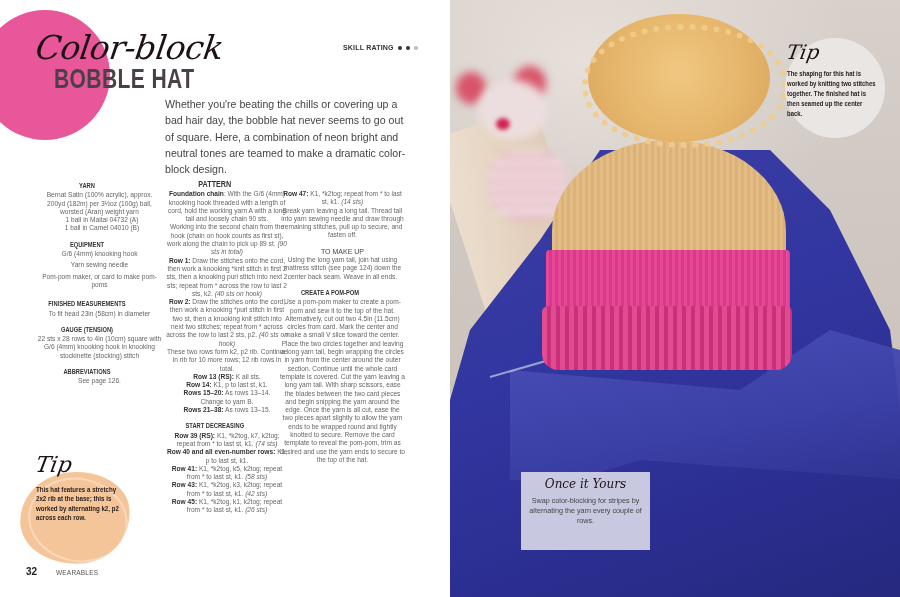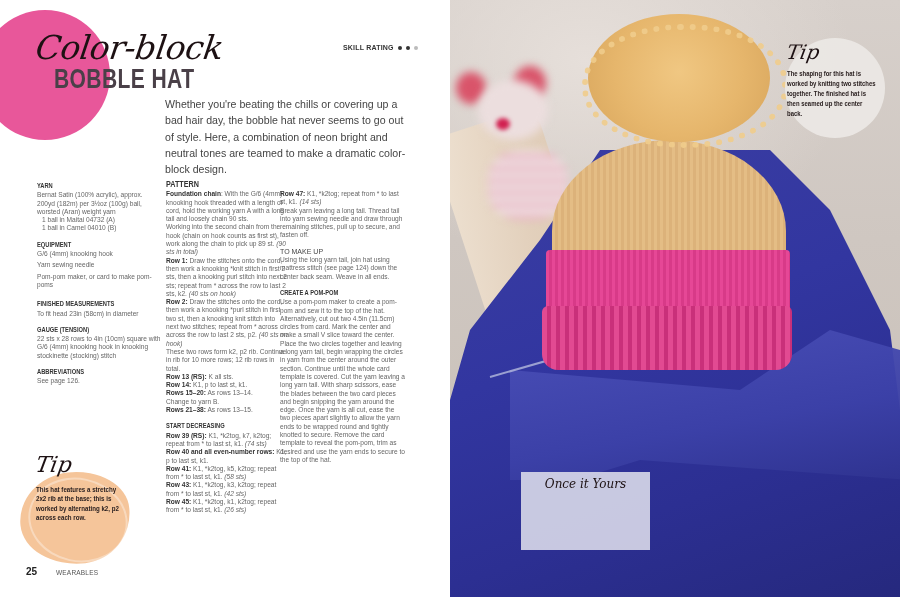--- a/index.html
+++ b/index.html
@@ -4,21 +4,21 @@
 <style>
   html, body { margin:0; padding:0; }
   body { width:900px; height:597px; position:relative; overflow:hidden; background:#ffffff; font-family:"Liberation Sans", sans-serif; color:#555; }
   .page-left { position:absolute; left:0; top:0; width:450px; height:597px; background:#fff; overflow:hidden; }
   .pink-circle { position:absolute; left:-20px; top:10px; width:130px; height:130px; border-radius:50%; background:#e8579a; }
   .title-script { position:absolute; left:36px; top:28px; font-family:"DejaVu Serif", serif; font-style:italic; font-size:33px; color:#1d1113; letter-spacing:-0.5px; transform:skewX(-8deg); }
   .title-main { position:absolute; left:54px; top:64px; font-family:"Liberation Sans", sans-serif; font-weight:bold; font-size:27px; color:#4a4048; transform:scaleX(0.78); transform-origin:left top; letter-spacing:0.5px; }
   .skill { position:absolute; left:343px; top:44px; font-size:7px; font-weight:bold; color:#333; letter-spacing:0.2px; }
   .skill .dot { display:inline-block; width:4px; height:4px; border-radius:50%; margin-left:2px; vertical-align:middle; }
   .intro { position:absolute; left:165px; top:96px; width:245px; font-size:10.6px; line-height:16.3px; color:#444; }
-  .col { position:absolute; font-size:6.6px; line-height:8.3px; color:#666; }
+  .col { position:absolute; font-size:6.6px; line-height:8.3px; color:#666;text-align:center; }
   .col1 { left:37px; top:182px; width:125px; }
   .col2 { left:166px; top:180px; width:122px; }
   .col3 { left:280px; top:190px; width:125px; }
   .h { font-family:"Liberation Sans", sans-serif; font-weight:bold; font-size:7.2px; color:#333; transform:scaleX(0.8); transform-origin:left; white-space:nowrap; margin-bottom:1px; }
   .h.big { font-size:9px; margin-bottom:2px; }
   .para { margin:0 0 3px 0; }
   .gap { height:8px; }
   .b { font-weight:bold; color:#333; }
   .i { font-style:italic; }
   .indent { padding-left:5px; }
@@ -63,21 +63,21 @@
   <div class="title-script">Color-block</div>
   <div class="title-main">BOBBLE HAT</div>
 
   <div class="skill">
     <span>SKILL RATING</span>
     <span class="dot" style="background:#333"></span>
     <span class="dot" style="background:#333"></span>
     <span class="dot" style="background:#bbb"></span>
   </div>
 
-  <div class="intro">Whether you're beating the chills or covering up a bad hair day, the bobble hat never seems to go out of style. Here, a combination of neon bright and neutral tones are teamed to make a dramatic color-block design.</div>
+  <div class="intro">Whether you're beating the chills or covering up a bad hair day, the bobble hat never seems to go out of square. Here, a combination of neon bright and neutral tones are teamed to make a dramatic color-block design.</div>
 
   <div class="col col1">
     <div class="h">YARN</div>
     <div>Bernat Satin (100% acrylic), approx. 200yd (182m) per 3½oz (100g) ball, worsted (Aran) weight yarn</div>
     <div class="indent">1 ball in Maitai 04732 (A)</div>
     <div class="indent">1 ball in Camel 04010 (B)</div>
     <div class="gap"></div>
     <div class="h">EQUIPMENT</div>
     <div class="para">G/6 (4mm) knooking hook</div>
     <div class="para">Yarn sewing needle</div>
@@ -123,21 +123,21 @@
     <div class="gap"></div>
     <div class="h">CREATE A POM-POM</div>
     <div>Use a pom-pom maker to create a pom-pom and sew it to the top of the hat. Alternatively, cut out two 4.5in (11.5cm) circles from card. Mark the center and make a small V slice toward the center. Place the two circles together and leaving a long yarn tail, begin wrapping the circles in yarn from the center around the outer section. Continue until the whole card template is covered. Cut the yarn leaving a long yarn tail. With sharp scissors, ease the blades between the two card pieces and begin snipping the yarn around the edge. Once the yarn is all cut, ease the two pieces apart slightly to allow the yarn ends to be wrapped round and tightly knotted to secure. Remove the card template to reveal the pom-pom, trim as desired and use the yarn ends to secure to the top of the hat.</div>
   </div>
 
   <div class="tip-blob"></div>
   <div class="tip-blob2"></div>
   <div class="tip-word-left">Tip</div>
   <div class="tip-text-left">This hat features a stretchy 2x2 rib at the base; this is worked by alternating k2, p2 across each row.</div>
 
-  <div class="footer">25</div>
+  <div class="footer">32</div>
   <div class="footer-sect">WEARABLES</div>
 </div>
 
 <div class="photo">
   <div class="wall-glow"></div>
   <div class="banister"></div>
   <div class="toy-ear1"></div>
   <div class="toy-ear2"></div>
   <div class="toy-head"></div>
   <div class="toy-nose"></div>
@@ -150,13 +150,14 @@
   <div class="hat-brim"></div>
   <div class="pompom"></div>
 </div>
 
 <div class="tip-right-circle"></div>
 <div class="tip-word-right">Tip</div>
 <div class="tip-text-right">The shaping for this hat is worked by knitting two stitches together. The finished hat is then seamed up the center back.</div>
 
 <div class="yours-box">
   <div class="yours-title">Once it Yours</div>
+  <div class="yours-text">Swap color-blocking for stripes by alternating the yarn every couple of rows.</div>
 </div>
 
 </body></html>

